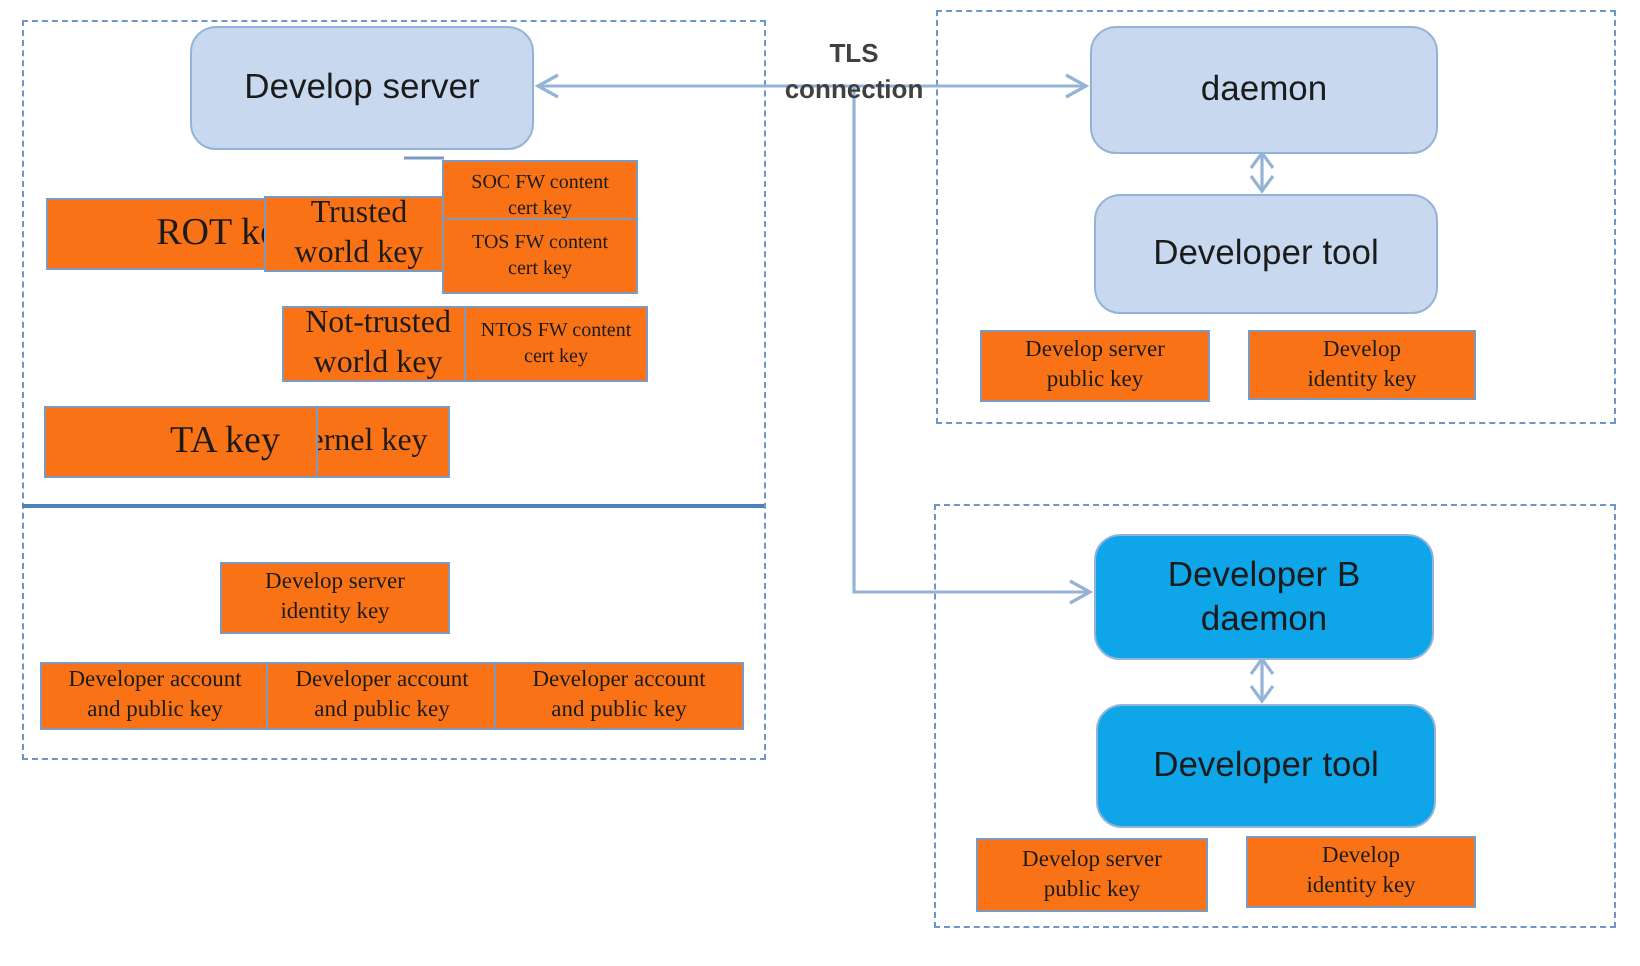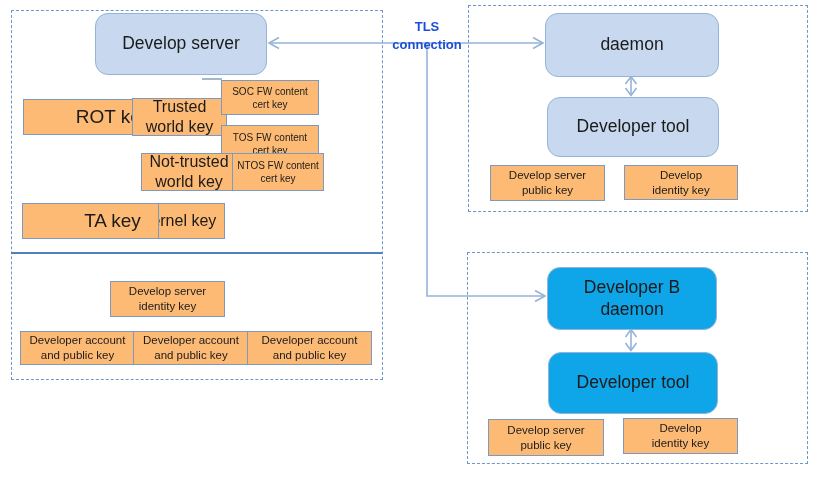--- a/index.html
+++ b/index.html
@@ -11,31 +11,31 @@
     position:absolute;border:1.5px dashed #6e96c8;background:transparent;z-index:1;
   }
   .overlay{position:absolute;left:0;top:0;z-index:2;}
   .rbox{
     position:absolute;z-index:3;border:1.7px solid #95b3d7;border-radius:13px;
     background:#c7d8ef;display:flex;flex-direction:column;align-items:center;justify-content:center;
     text-align:center;font-size:17.5px;line-height:1.25;
   }
   .rbox.white{background:#0ea5e9;}
   .kbox{
-    position:absolute;z-index:3;border:1.4px solid #7d99bd;background:#fdba74;
+    position:absolute;z-index:3;border:1.4px solid #7d99bd;background:#f97316;
     display:flex;flex-direction:column;align-items:center;justify-content:center;
-    text-align:center;line-height:1.3;
+    text-align:center;line-height:1.3;font-family:Liberation Serif, serif;
   }
   .f19{font-size:19px;padding-left:44px;}
   .f13{font-size:16px;line-height:1.25;}
   .f11{font-size:11.5px;line-height:1.3;}
   .f10{font-size:10px;line-height:1.3;}
   .tls-label{
     position:absolute;z-index:4;text-align:center;font-weight:bold;font-size:13px;
-    line-height:1.35;color:#1d4ed8;
+    line-height:1.35;color:#404040;
   }
   .divider{position:absolute;z-index:1;background:#4f81bd;height:2px;}
 </style>
 </head>
 <body>
 
 <div class="stage">
 
   <div class="dashed-panel" style="left:11px;top:10px;width:370px;height:368px;"></div>
   <div class="divider" style="left:11px;top:252px;width:371px;"></div>
@@ -76,21 +76,21 @@
   <div class="kbox f13" style="left:132px;top:98px;width:93px;height:36px;">
     <span>Trusted</span>
     <span>world key</span>
   </div>
 
   <div class="kbox f10" style="left:221px;top:80px;width:96px;height:33px;">
     <span>SOC FW content</span>
     <span>cert key</span>
   </div>
 
-  <div class="kbox f10" style="left:221px;top:125px;width:96px;height:36px;">
+  <div class="kbox f10" style="left:221px;top:109px;width:96px;height:36px;">
     <span>TOS FW content</span>
     <span>cert key</span>
   </div>
 
   <div class="kbox f13" style="left:141px;top:153px;width:94px;height:36px;">
     <span>Not-trusted</span>
     <span>world key</span>
   </div>
 
   <div class="kbox f10" style="left:232px;top:153px;width:90px;height:36px;">

